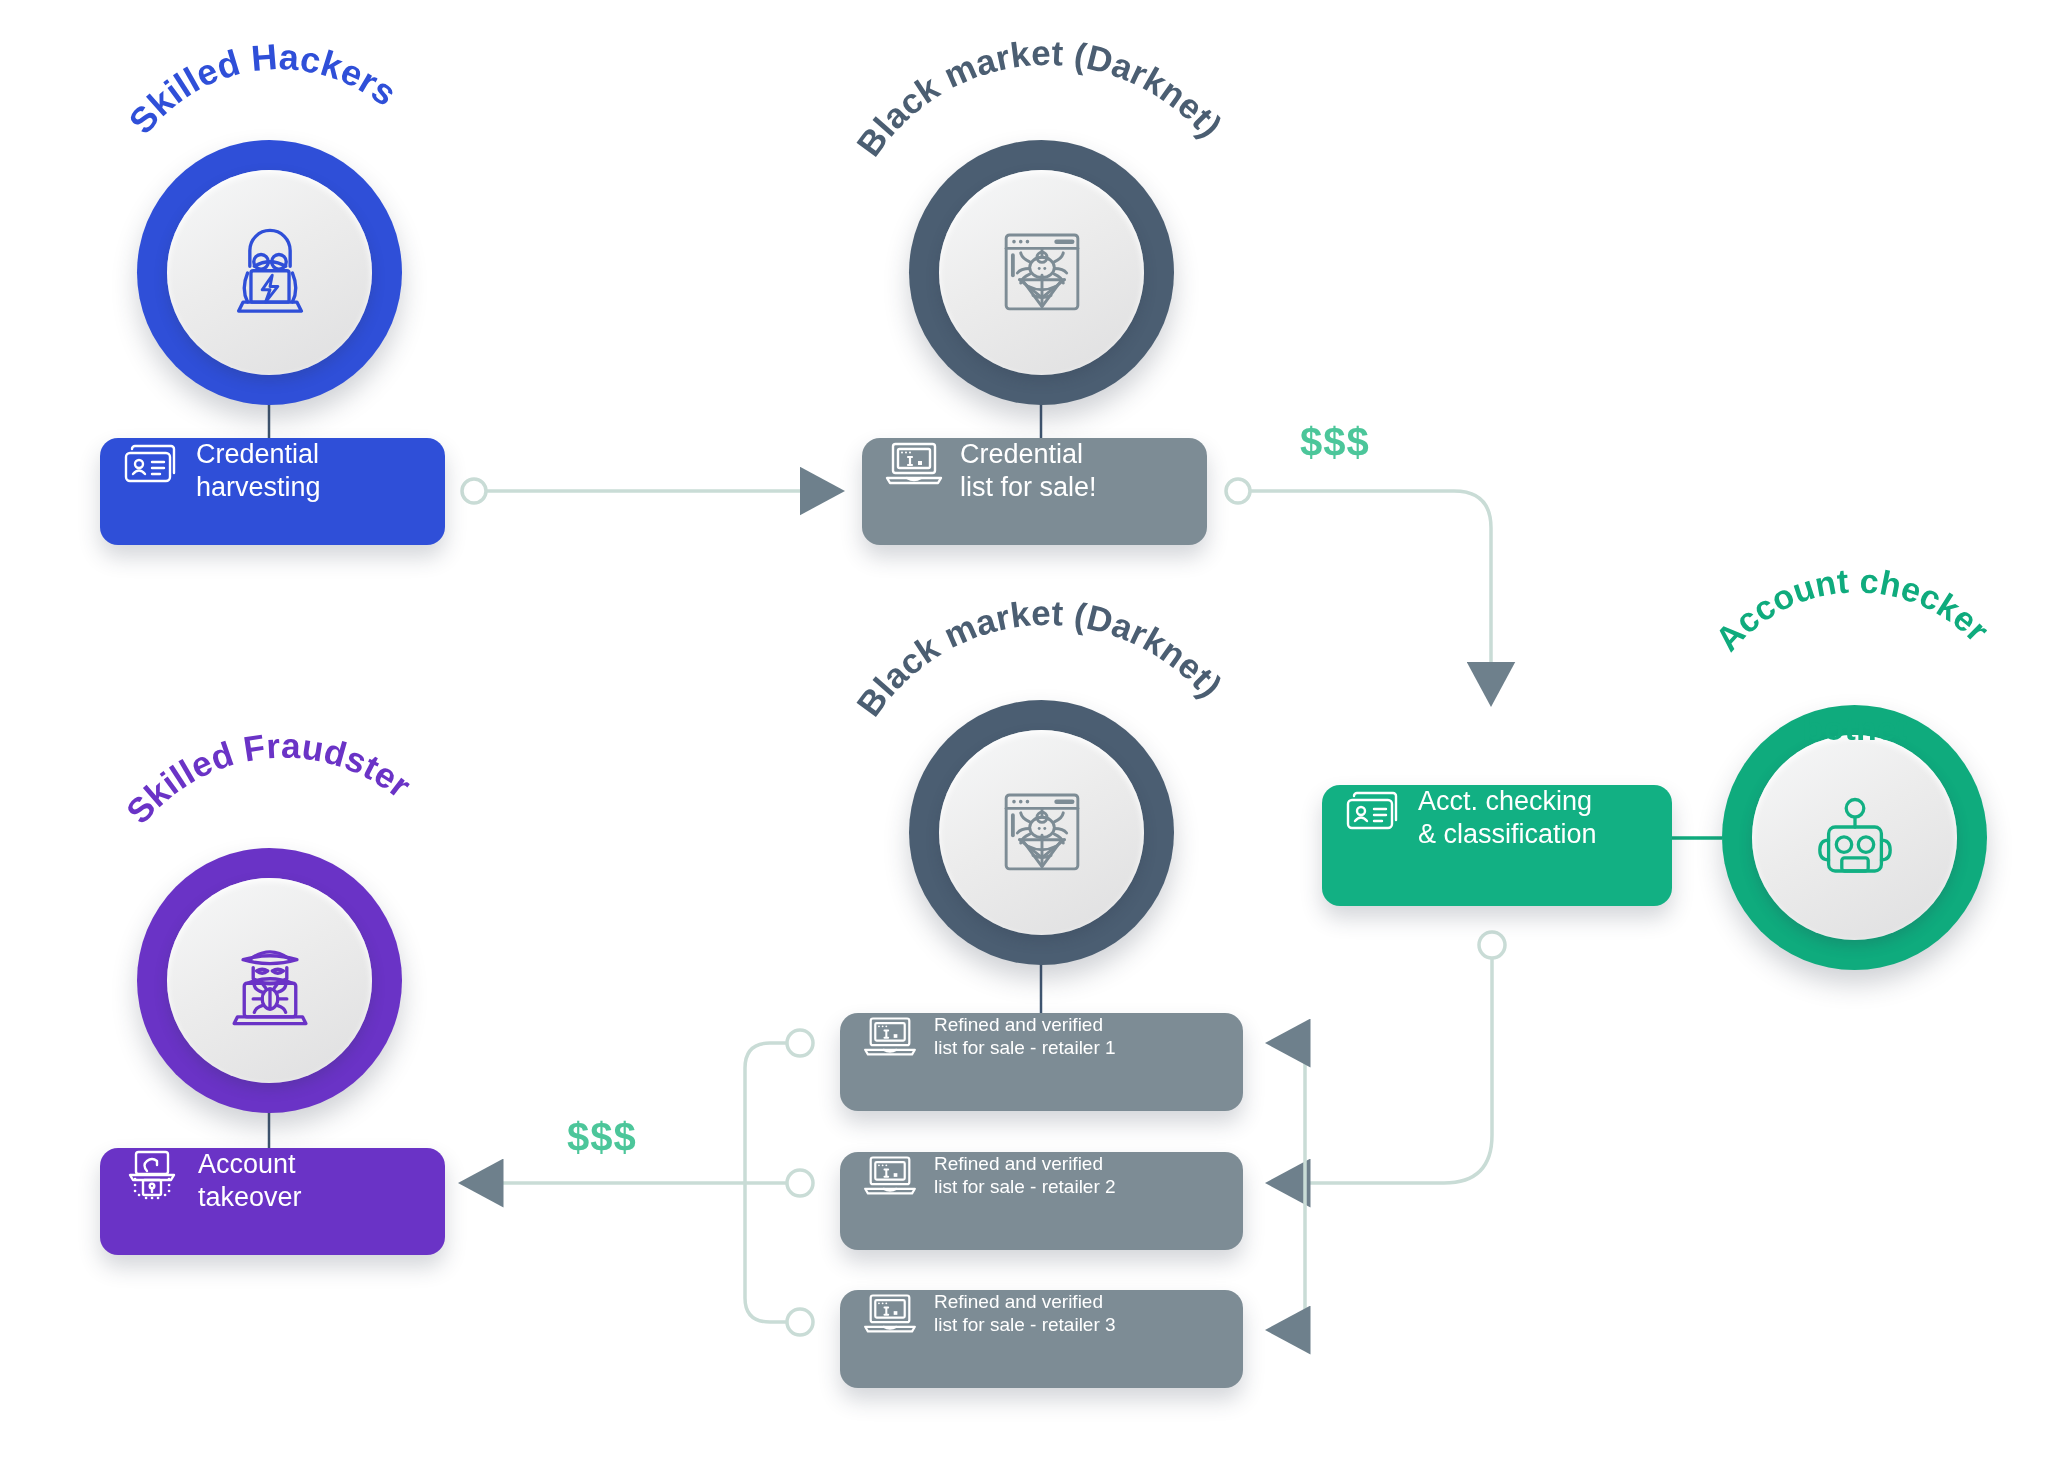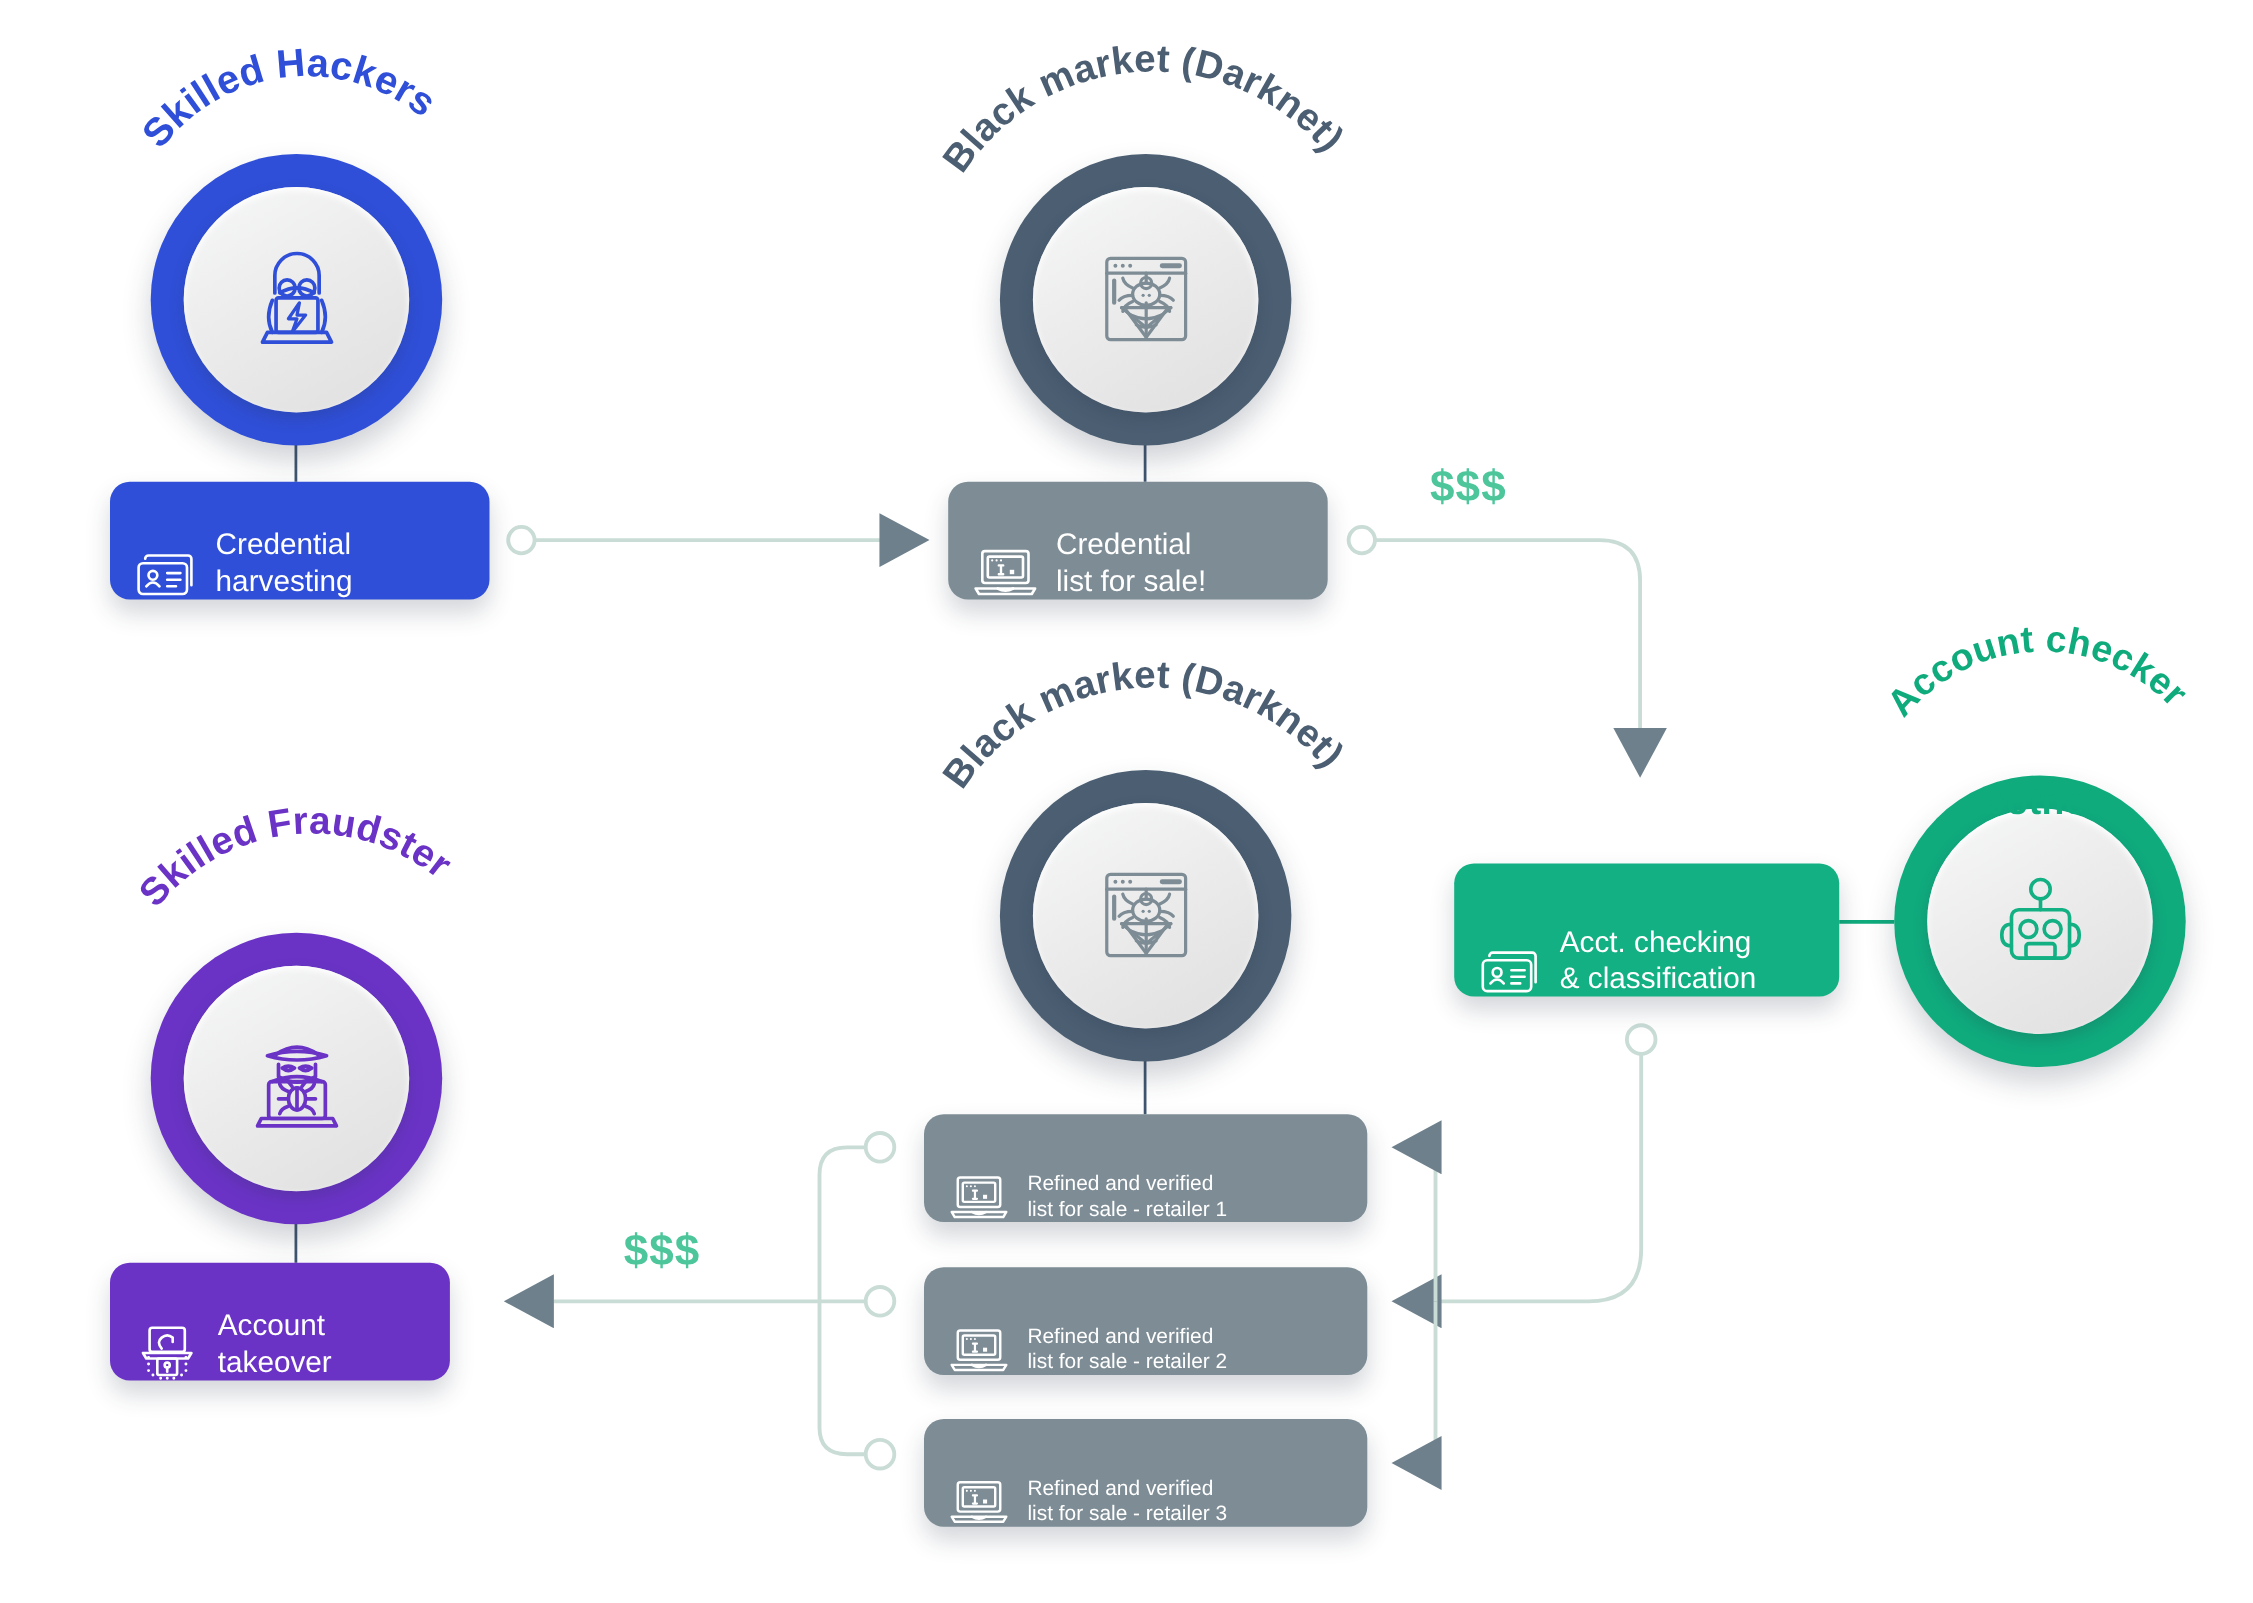--- a/index.html
+++ b/index.html
@@ -44,21 +44,21 @@
   .arc-label text{
     font-family:"Liberation Sans", sans-serif;
     font-weight:700;
     letter-spacing:.2px;
   }
 
   
   .pill{
     position:absolute;
     display:flex;
-    align-items:flex-end;
+    align-items:flex-start;
     gap:16px;
     border-radius:18px;
     padding:0 26px 0 22px;
     color:#ffffff;
     box-shadow:0 12px 22px rgba(40,50,70,.20);
     box-sizing:border-box;
   }
   .pill .pill-icon{flex:0 0 auto;display:flex;align-items:center;justify-content:center;}
   .pill .pill-text{
     font-size:27px;
@@ -286,21 +286,21 @@
   </div>
   <div class="arc-label" style="left:92px;top:758px;width:380px;height:150px;">
     <svg width="380" height="150" viewBox="0 0 380 150">
       <path id="arcFra" d="M16,140 A180,180 0 0 1 362,122" fill="none"></path>
       <text font-size="35" fill="#6A33C6">
         <textPath href="#arcFra" startOffset="48%" text-anchor="middle">Skilled Fraudster</textPath>
       </text>
     </svg>
   </div>
 
-  <div class="pill" style="left:100px;top:1148px;width:309px;height:107px;background:#6A33C6;">
+  <div class="pill" style="left:100px;top:1148px;width:345px;height:107px;background:#6A33C6;">
     <span class="pill-icon">
       <svg width="60" height="52" viewBox="0 0 60 52" fill="none" stroke="#fff" stroke-width="2.4" stroke-linecap="round" stroke-linejoin="round">
         <rect x="14" y="4" width="32" height="22" rx="2.5"></rect>
         <path d="M8 27 h44 l-3 5 H11 Z"></path>
         <path d="M25 23 q-5 -6 0 -10 t10 0 v4"></path>
         <rect x="21" y="32" width="18" height="15" rx="1.5"></rect>
         <circle cx="30" cy="38" r="2.3"></circle>
         <path d="M30 40 v4"></path>
         <g stroke-width="2.6" stroke-linecap="round">
           <path d="M13 31 h.1 M13 37 h.1 M13 43 h.1 M17 47 h.1 M24 50 h.1 M30 50 h.1 M36 50 h.1 M43 47 h.1 M47 43 h.1 M47 37 h.1 M47 31 h.1"></path>

